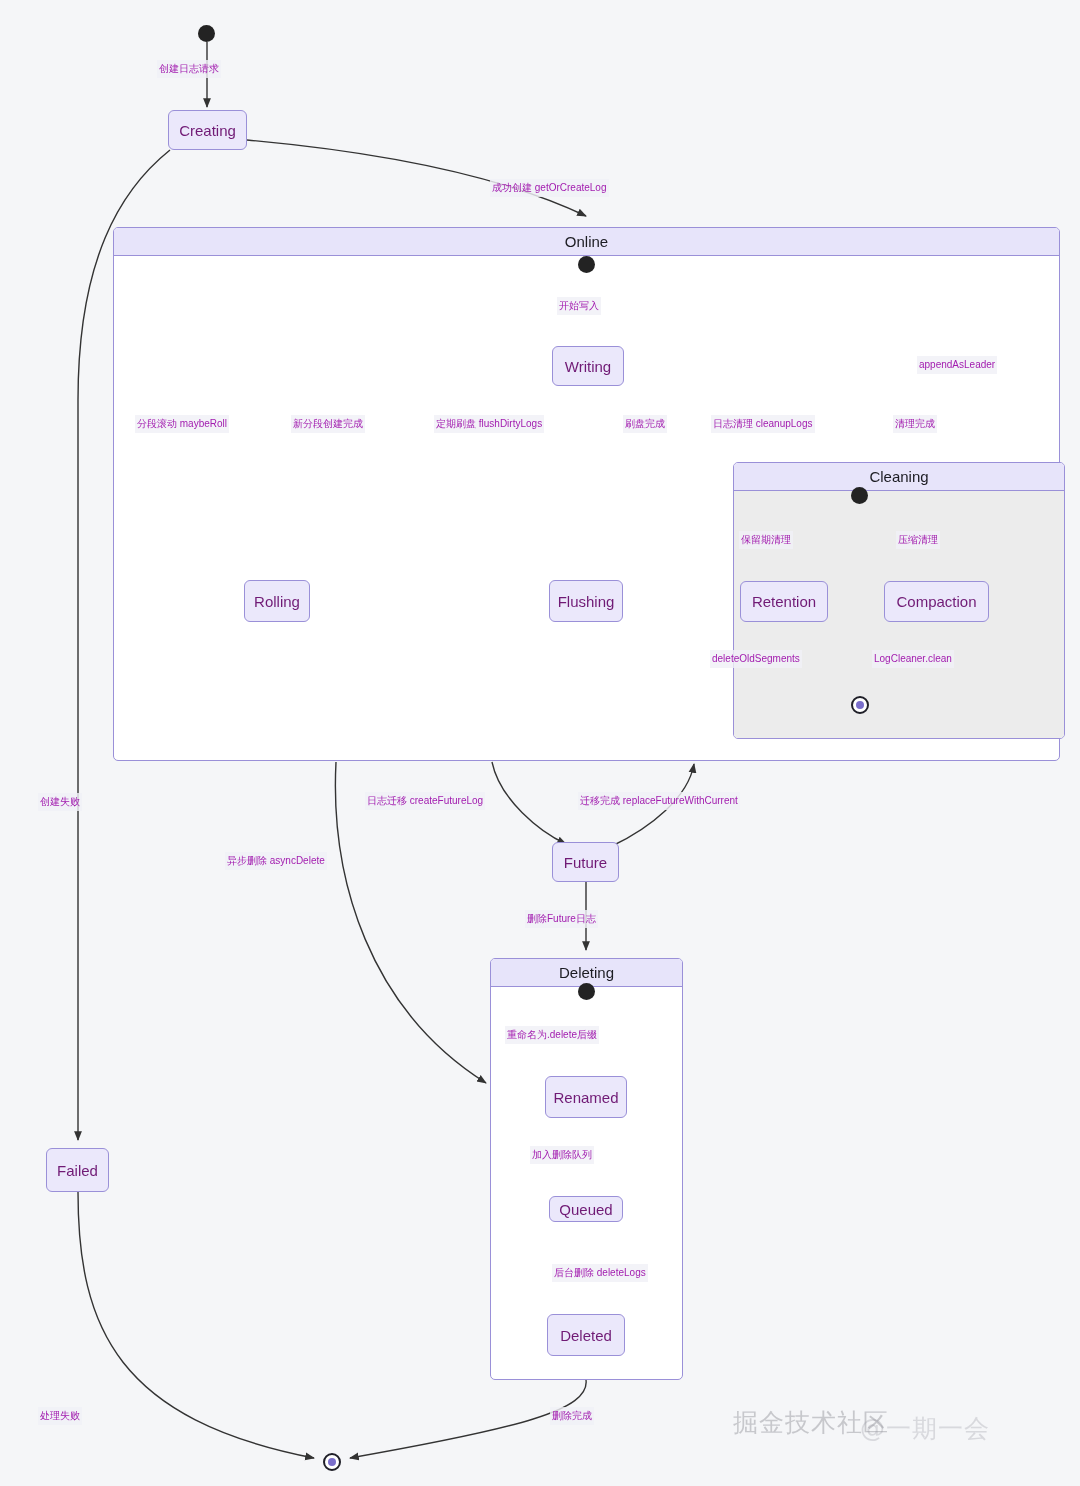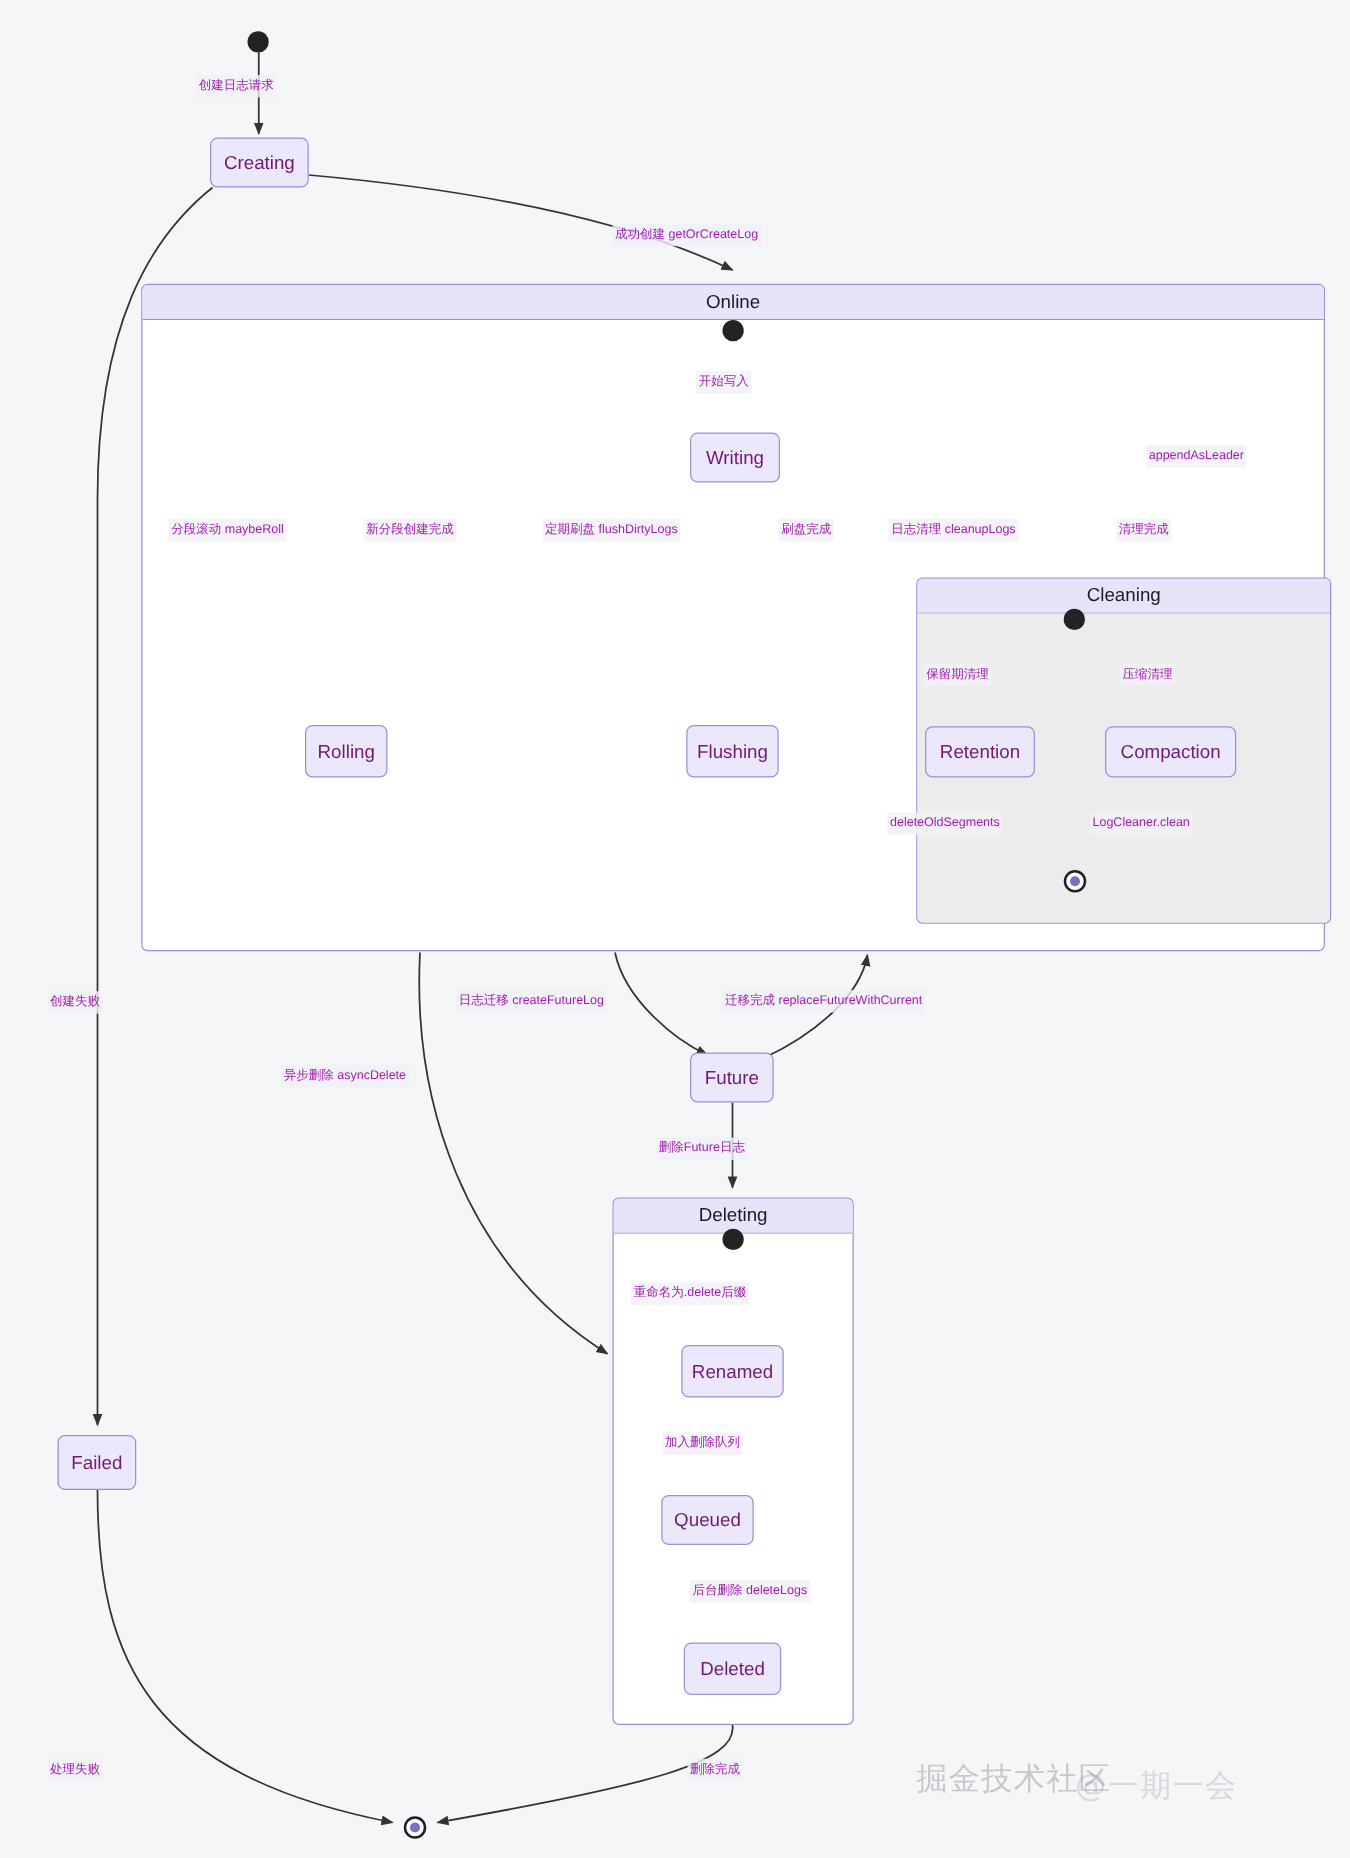--- a/index.html
+++ b/index.html
@@ -221,21 +221,21 @@
     <div class="comp-title">Deleting</div>
     <div class="comp-body"></div>
   </div>
 
   <div class="start-node" style="left:578px; top:983px;"></div>
 
   <div class="state" style="left:545px; top:1076px; width:82px; height:42px;">
     <span>Renamed</span>
   </div>
 
-  <div class="state" style="left:529px; top:1196px; width:74px; height:40px;">
+  <div class="state" style="left:549px; top:1196px; width:74px; height:26px;">
     <span>Queued</span>
   </div>
 
   <div class="state" style="left:547px; top:1314px; width:78px; height:42px;">
     <span>Deleted</span>
   </div>
 
   <div class="state" style="left:46px; top:1148px; width:63px; height:44px;">
     <span>Failed</span>
   </div>

